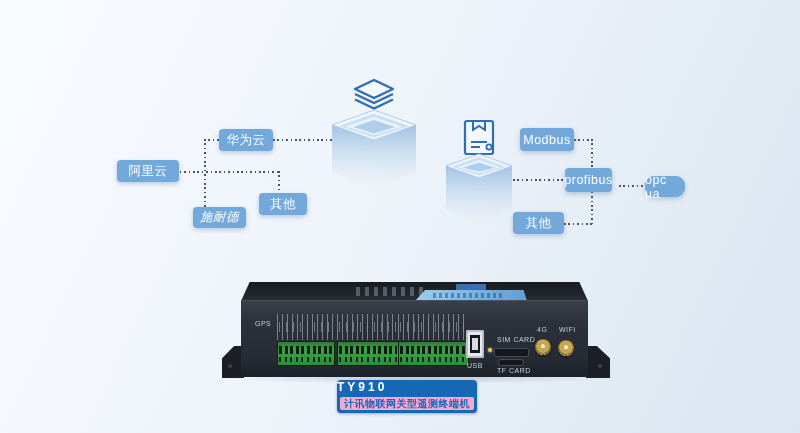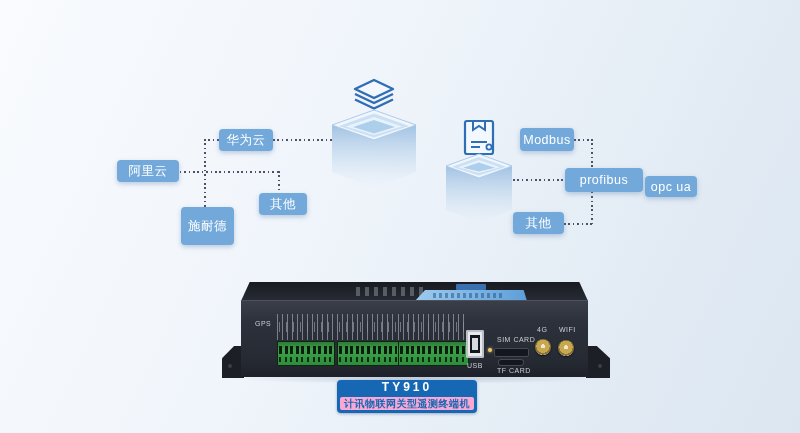--- a/index.html
+++ b/index.html
@@ -12,25 +12,25 @@
   .dot-h{position:absolute;height:2px;
     background-image:repeating-linear-gradient(90deg,#4c5266 0 1.6px,transparent 1.6px 4.4px);}
   .dot-v{position:absolute;width:2px;
     background-image:repeating-linear-gradient(180deg,#4c5266 0 1.6px,transparent 1.6px 4.4px);}
   
   .tag{position:absolute;display:flex;align-items:center;justify-content:center;
     background:#73a9da;color:#fff;font-size:12.5px;border-radius:4px;
     box-shadow:0 2px 5px rgba(90,130,175,.38);z-index:3;letter-spacing:.5px;}
   .tag-huawei{left:219px;top:129px;width:54px;height:22px;}
   .tag-ali{left:117px;top:160px;width:62px;height:22px;}
-  .tag-schneider{left:181px;top:207px;width:53px;height:38px;}
+  .tag-schneider{left:193px;top:207px;width:53px;height:21px;font-style:italic;}
   .tag-other-left{left:259px;top:193px;width:48px;height:22px;}
   .tag-modbus{left:520px;top:128px;width:54px;height:23px;}
-  .tag-profibus{left:565px;top:168px;width:78px;height:24px;}
-  .tag-opcua{left:645px;top:176px;width:52px;height:21px;}
+  .tag-profibus{left:565px;top:168px;width:47px;height:24px;}
+  .tag-opcua{left:645px;top:176px;width:40px;height:21px;border-radius:9px;}
   .tag-other-right{left:513px;top:212px;width:51px;height:22px;}
   
   .pedestal{position:absolute;z-index:2;}
   .pedestal-left{left:330px;top:76px;width:88px;height:118px;}
   .pedestal-right{left:444px;top:118px;width:70px;height:118px;}
   
   .device{position:absolute;left:220px;top:282px;width:392px;height:100px;z-index:2;}
   .dev-shadow{position:absolute;left:6px;top:90px;width:380px;height:12px;border-radius:50%;
     background:radial-gradient(ellipse at center,rgba(90,110,140,.30) 0%,rgba(90,110,140,0) 70%);}
   .ear{position:absolute;background:#1c1f26;}
@@ -75,21 +75,21 @@
   .tf-slot{position:absolute;left:278px;top:77px;width:26px;height:7px;background:#14171d;
     border-radius:3px;box-shadow:inset 0 0 0 1px #454b56;}
   .sma{position:absolute;width:16px;height:16px;border-radius:50%;
     background:radial-gradient(circle at 50% 45%,#efe7cf 0 18%,#c8a84f 19% 55%,#8a7334 56% 70%,#d9d2bd 71% 85%,#6d6452 86% 100%);
     box-shadow:0 1px 2px rgba(0,0,0,.6);}
   .sma-4g{left:315px;top:57px;}
   .sma-wifi{left:338px;top:58px;}
   
   .badge{position:absolute;left:337px;top:380px;width:140px;height:33px;background:#1668b4;
     border-radius:4px;z-index:4;box-shadow:0 1px 3px rgba(40,70,110,.4);}
-  .badge-model{color:#fff;font-weight:bold;font-size:12px;letter-spacing:3px;text-align:center;
+  .badge-model{color:#fff;font-weight:bold;font-size:12px;letter-spacing:3px;
     line-height:15px;height:15px;}
   .badge-name{position:absolute;left:3px;right:3px;bottom:3px;height:13px;background:#f9a8d4;border-radius:2px;
     color:#1668b4;font-weight:bold;font-size:10px;line-height:13px;text-align:center;letter-spacing:.5px;
     white-space:nowrap;overflow:hidden;}
   
   .watermark{position:absolute;right:6px;bottom:8px;z-index:5;color:#fff;font-weight:bold;
     font-size:21px;letter-spacing:1px;
     text-shadow:-2px 2px 1px rgba(110,112,118,.75),-1px 1px 0 rgba(110,112,118,.75);}
 </style>
 </head>

